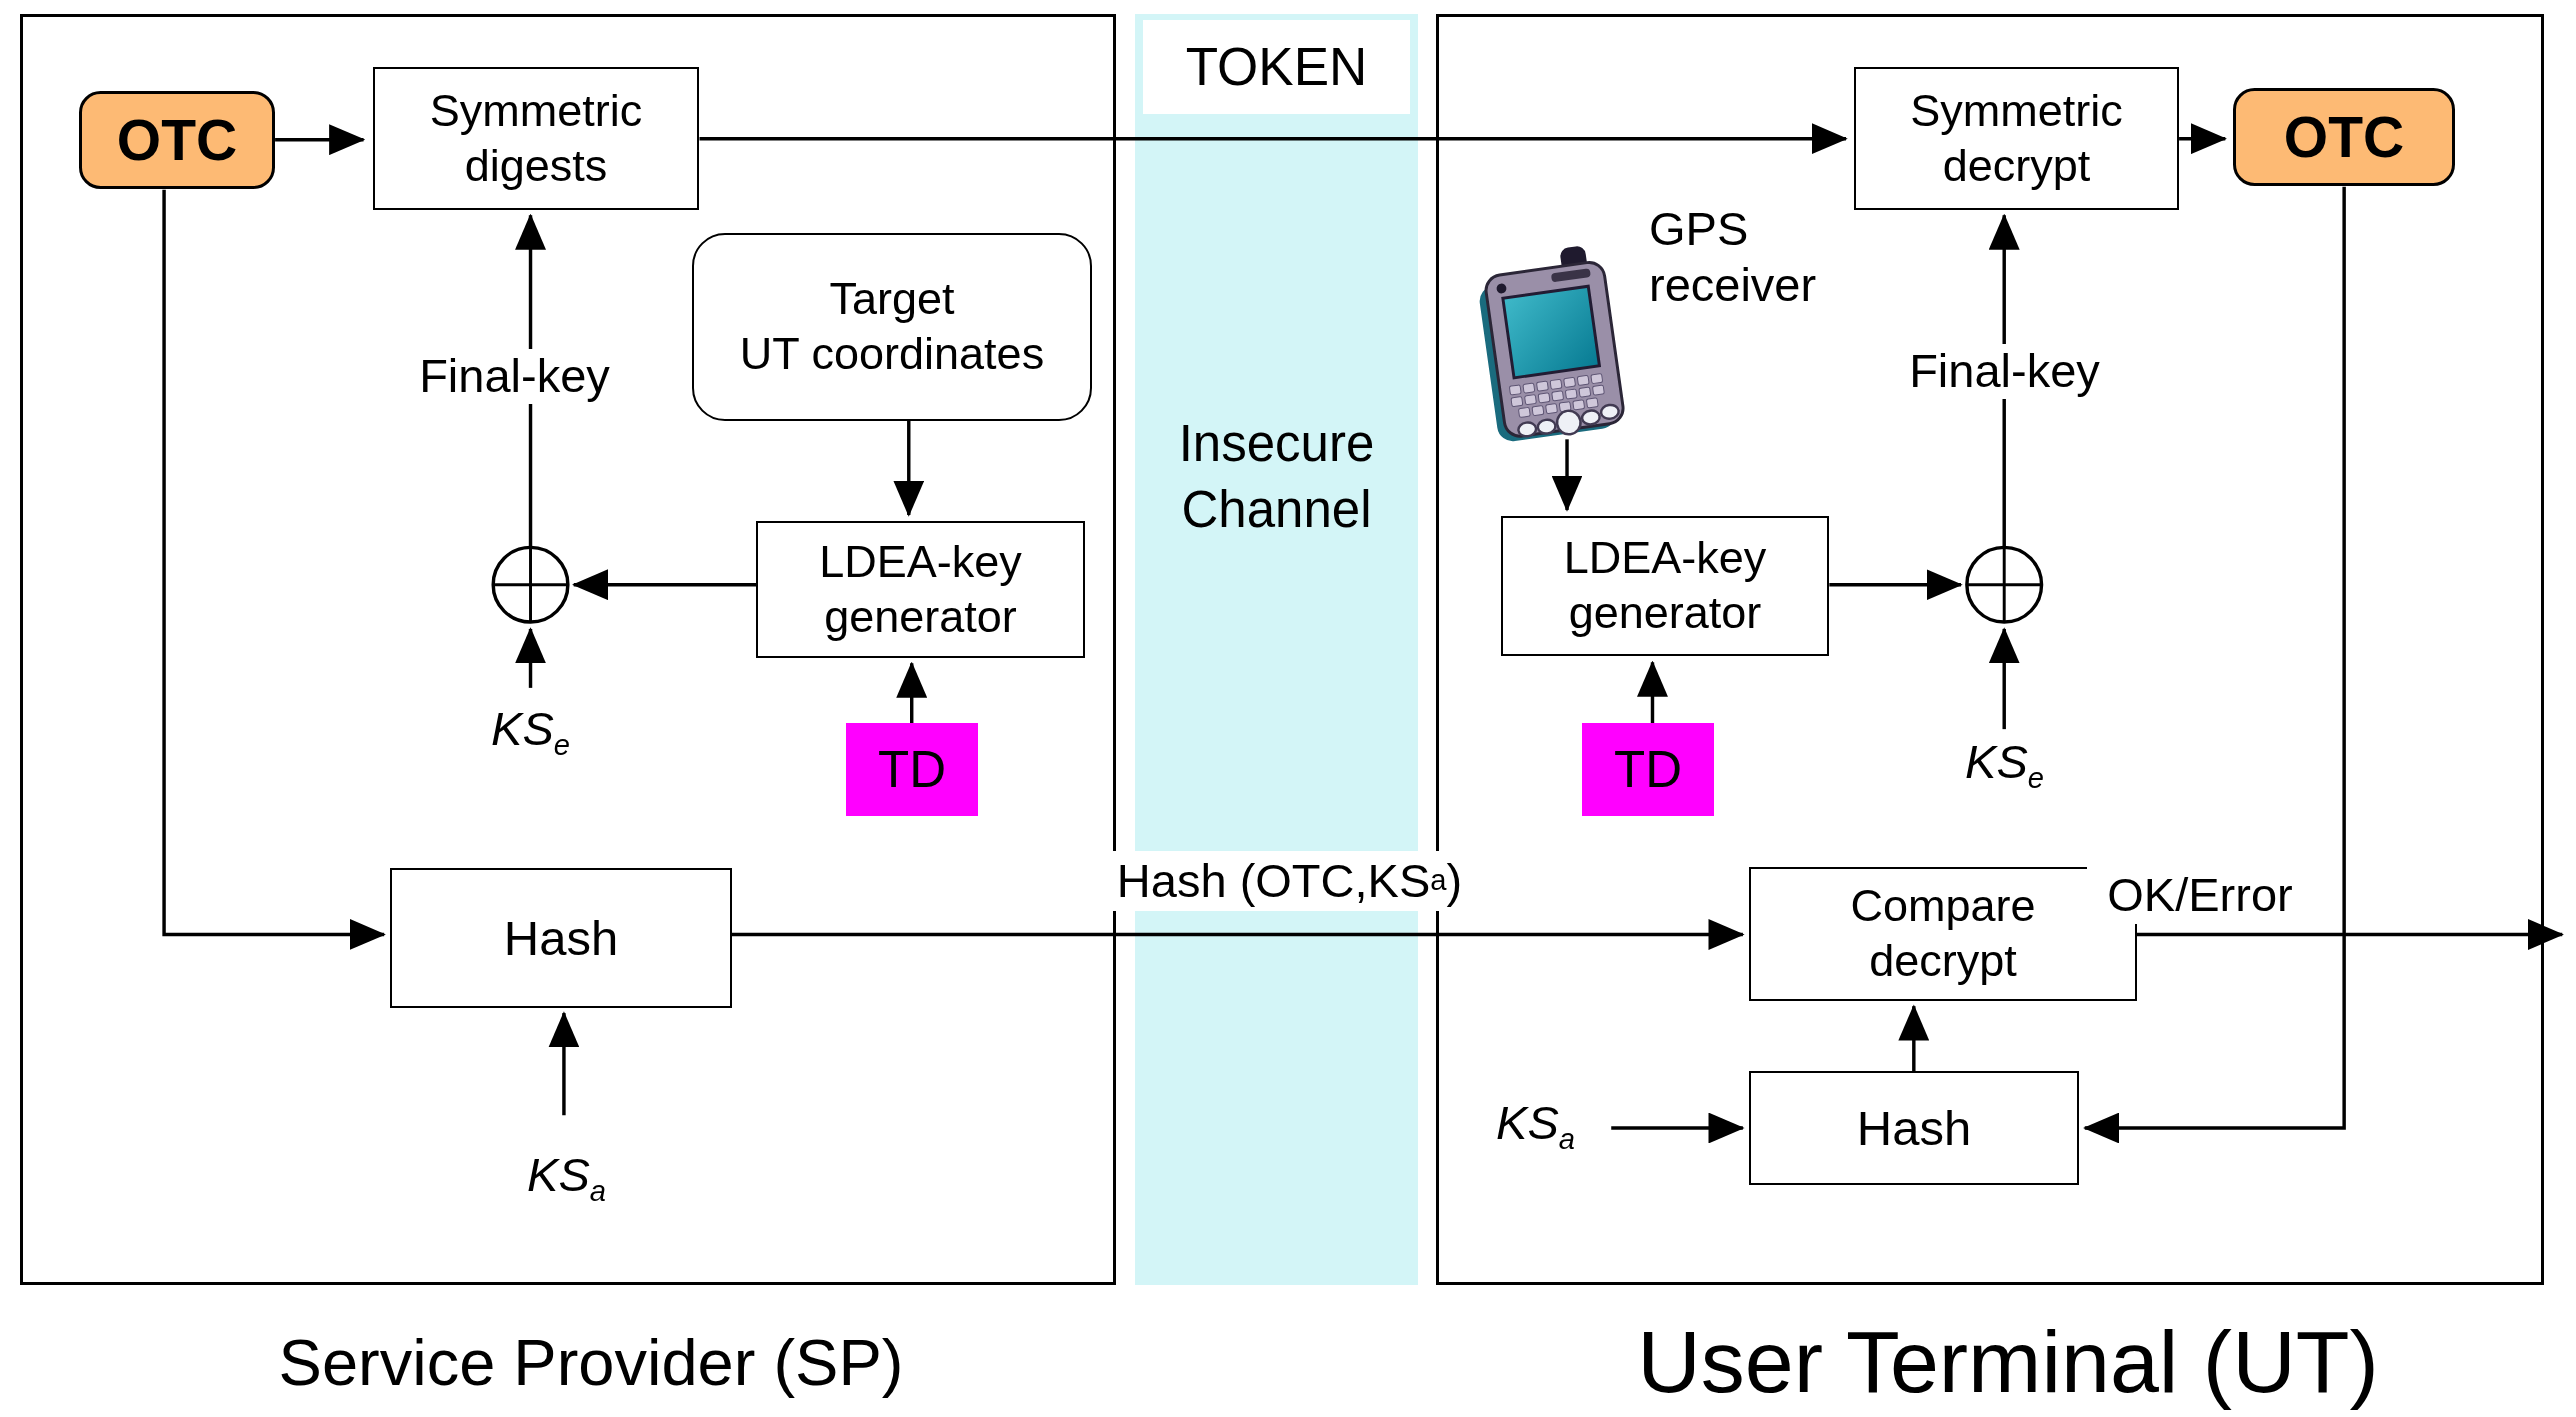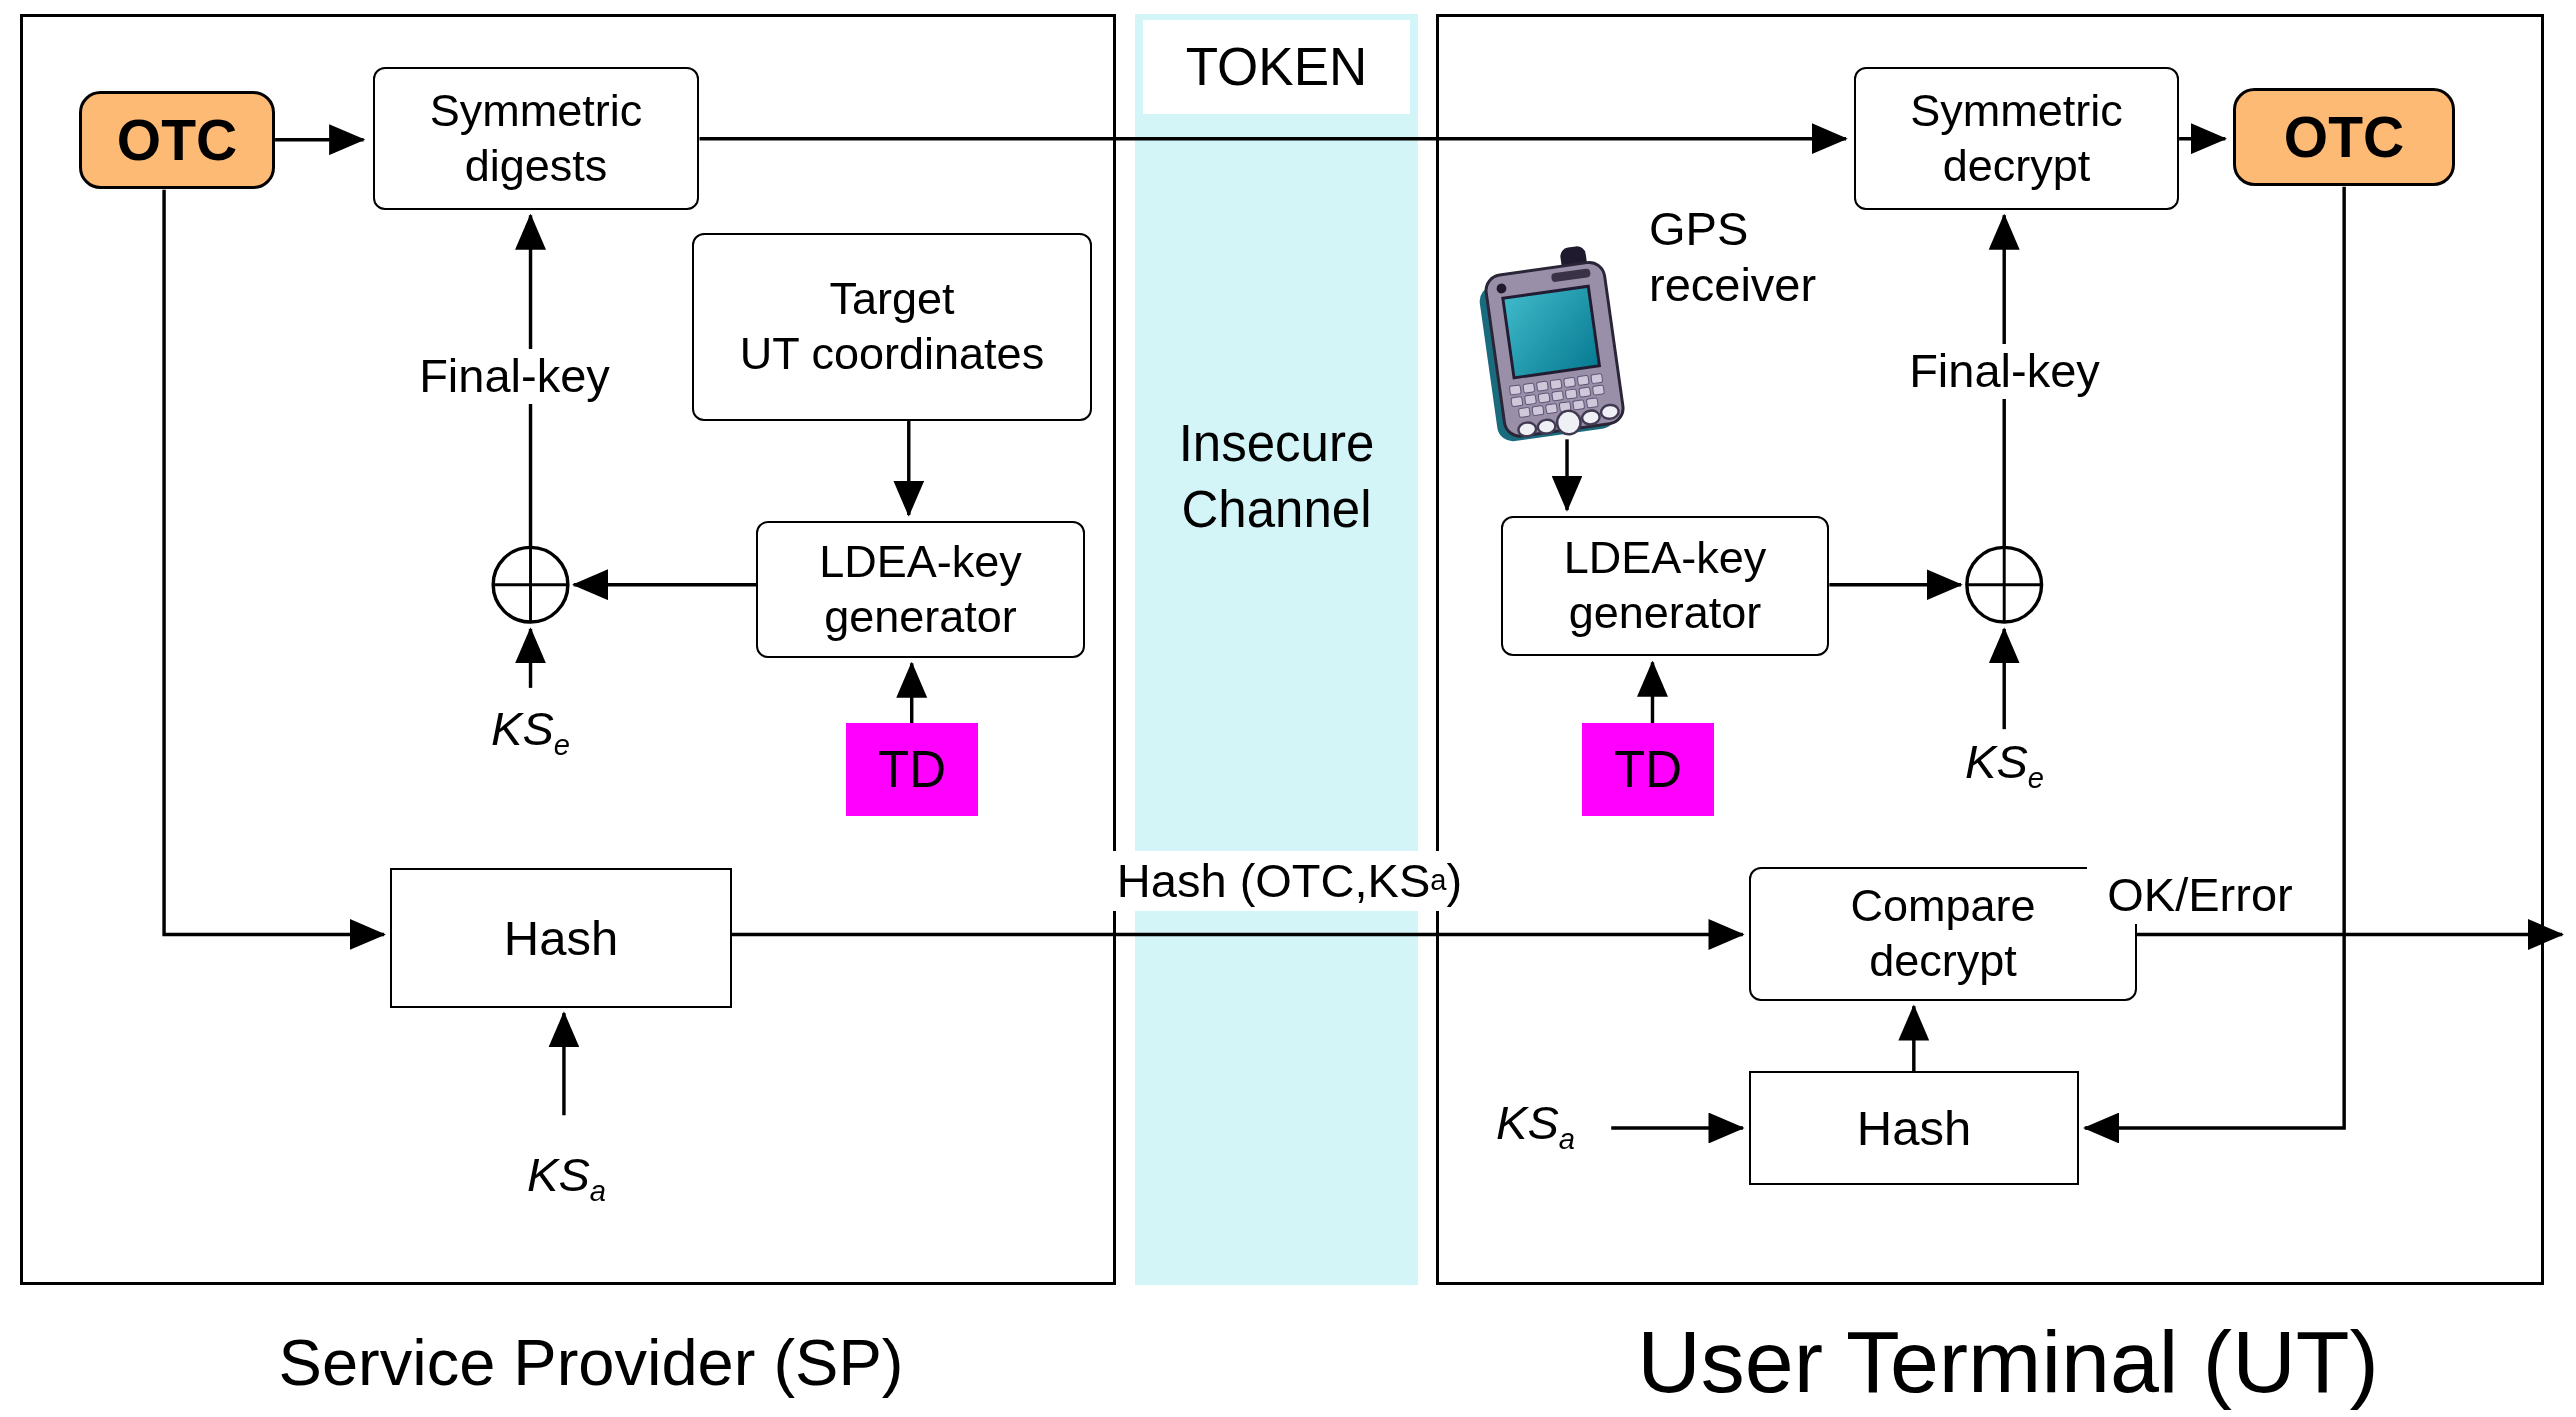--- a/index.html
+++ b/index.html
@@ -8,21 +8,21 @@
     font-family:"Liberation Sans", sans-serif;color:#000;overflow:hidden;
   }
   .abs{position:absolute;box-sizing:border-box;}
   .center{display:flex;align-items:center;justify-content:center;text-align:center;}
   .box{border:2.9px solid #000;background:#fff;z-index:3;}
   .outer{border:3.9px solid #000;background:transparent;z-index:1;}
   .rounded{border-radius:21.6px;border:3.9px solid #000;background:#fdba74;z-index:3;}
   .rounded-big{border-radius:33px;border:2.9px solid #000;background:#fff;z-index:3;}
   .lbl{z-index:4;line-height:1.15;}
   .whitebg{background:#fff;}
-  .two-line{line-height:1.22;border-radius:12px;}
+  .two-line{line-height:1.22;}
   .bold{font-weight:bold;}
   .ital{font-style:italic;}
   sub, .subsz{font-size:0.62em;}
   #svg-layer{position:absolute;left:0;top:0;z-index:2;}
   
   .pos-sp-box{left:19.6px;top:13.8px;width:1096px;height:1271px;}
   .pos-otc-sp{left:79px;top:91px;width:196px;height:98px;font-size:57px;}
   .pos-enc{left:373px;top:67px;width:326px;height:143px;font-size:45px;}
   .pos-target{left:692px;top:233px;width:400px;height:188px;font-size:45px;}
   .pos-ldea-sp{left:756px;top:521px;width:329px;height:137px;font-size:45px;}

